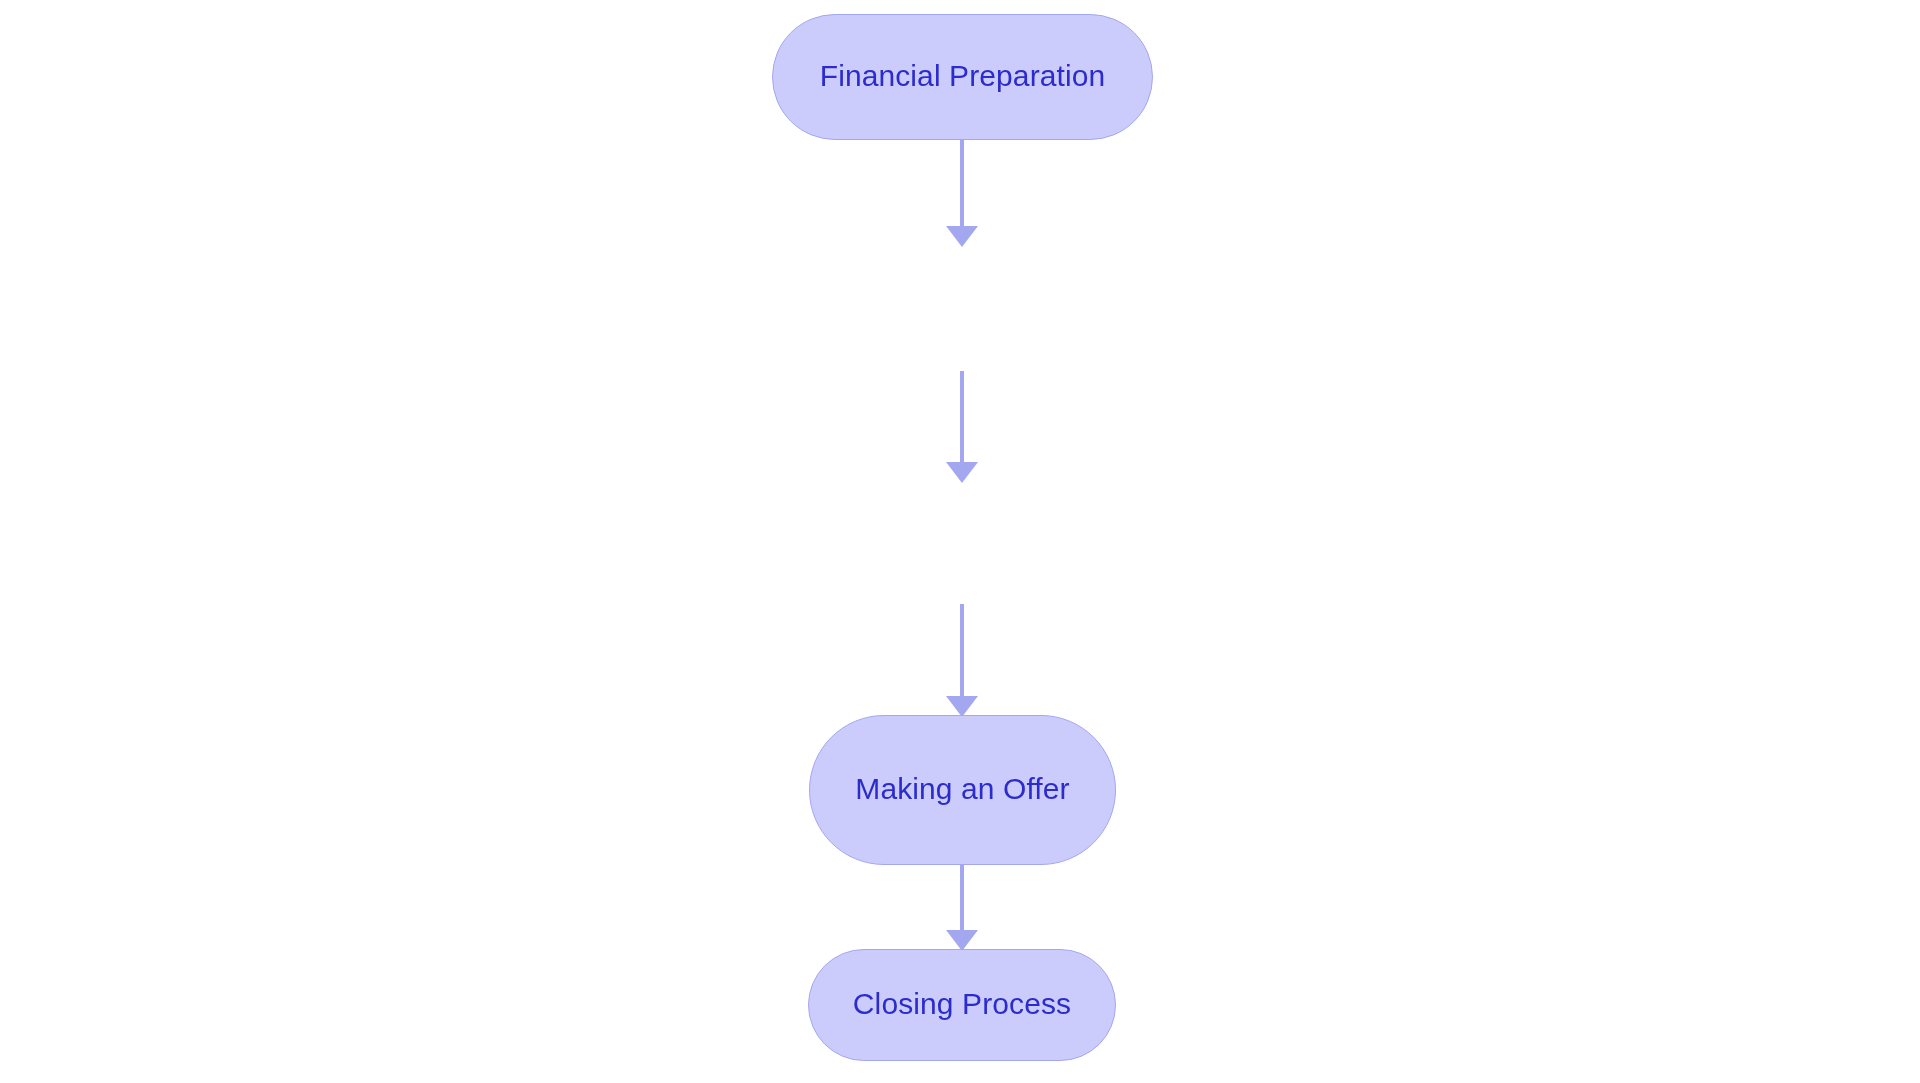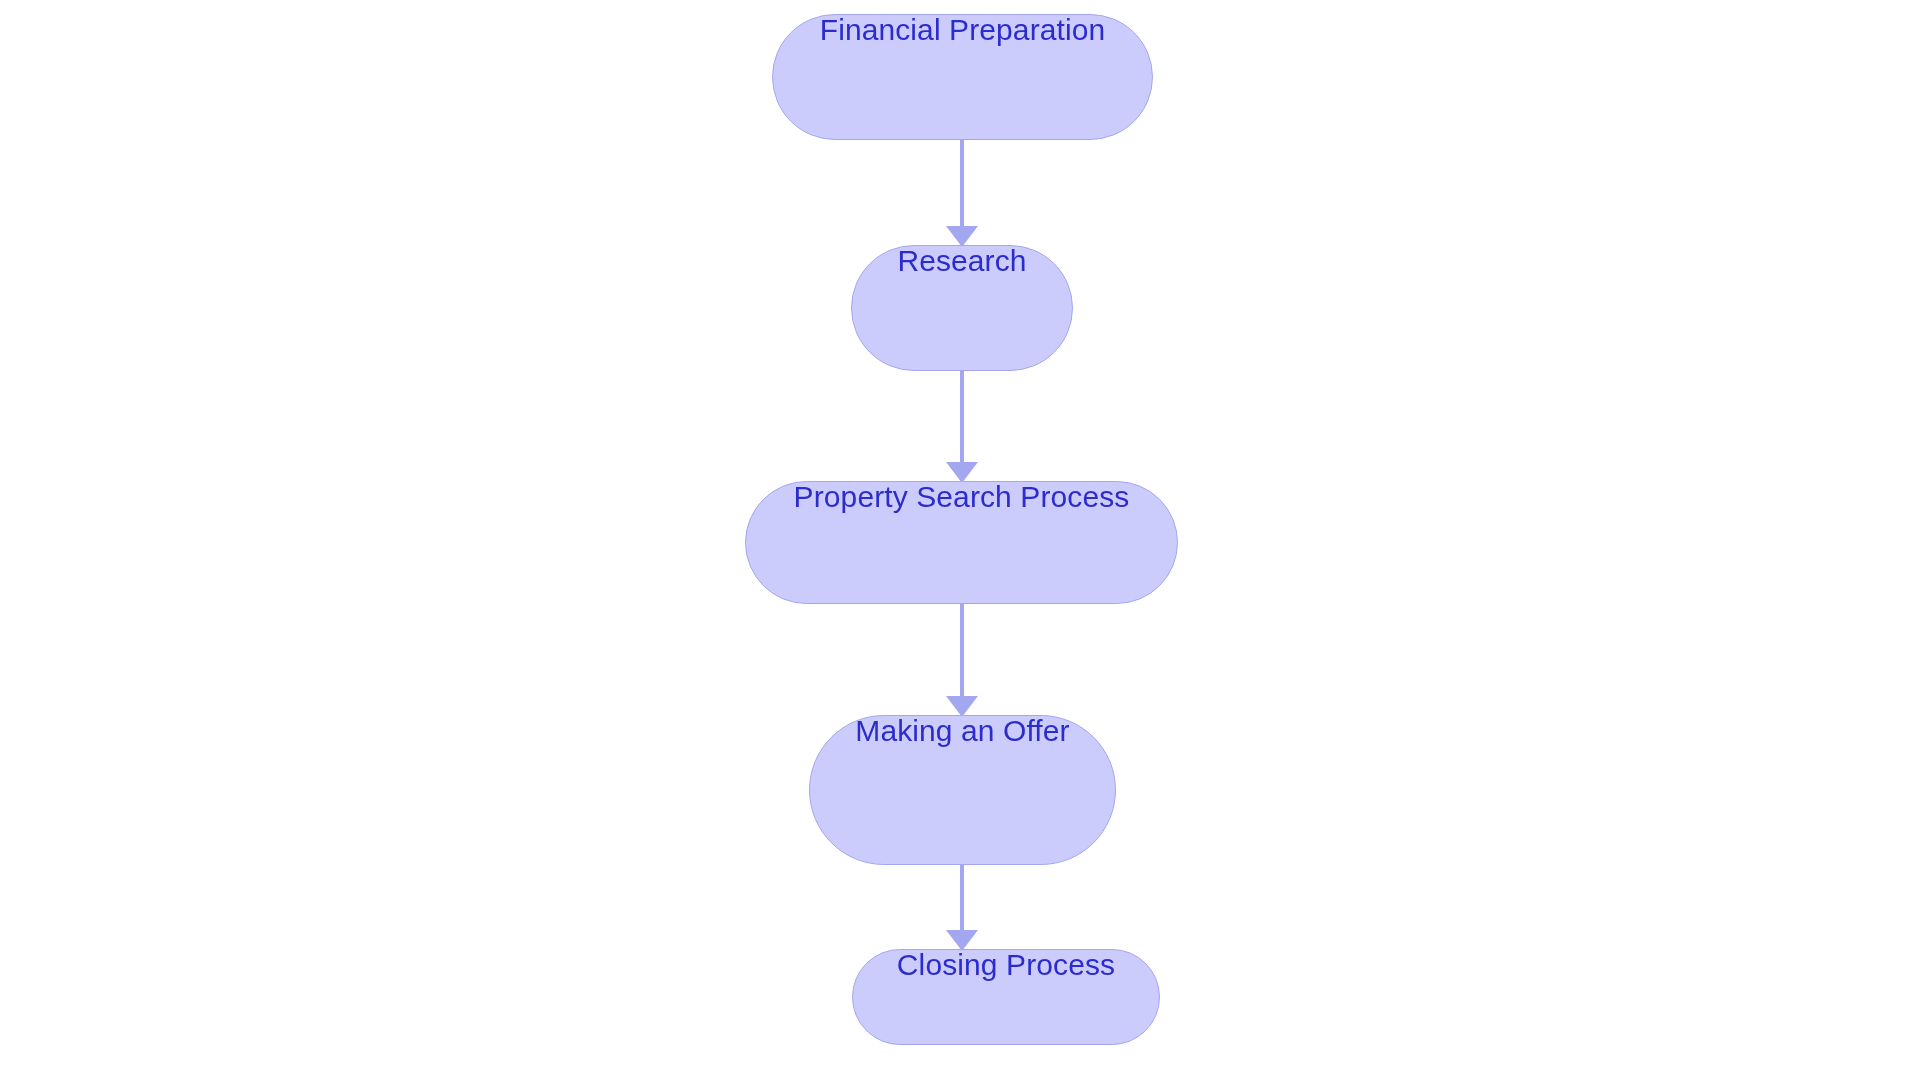--- a/index.html
+++ b/index.html
@@ -20,21 +20,21 @@
     width: 1920px;
     height: 1083px;
     background: #ffffff;
   }
 
   
   .flow-node {
     position: absolute;
     box-sizing: border-box;
     display: flex;
-    align-items: flex-start;
+    align-items: center;
     justify-content: center;
     background: #ccccfc;
     border: 1.6px solid #a3a7f0;
     border-radius: 999px;
     color: #2c2ccc;
     font-family: "Liberation Sans", sans-serif;
     font-size: 30px;
     font-weight: 400;
     letter-spacing: 0.1px;
     white-space: nowrap;
@@ -53,21 +53,21 @@
   #node-research {
     left: 851px;  top: 245px;  width: 222px;  height: 126px;
   }
   #node-property-search-process {
     left: 745px;  top: 481px;  width: 433px;  height: 123px;
   }
   #node-making-an-offer {
     left: 809px;  top: 715px;  width: 307px;  height: 150px;
   }
   #node-closing-process {
-    left: 852px;  top: 949px;  width: 308px;  height: 96px;
+    left: 808px;  top: 949px;  width: 308px;  height: 112px;
   }
 
   
   .flow-edge {
     position: absolute;
     left: 0;
     top: 0;
     width: 1920px;
     height: 1083px;
     pointer-events: none;
@@ -107,27 +107,21 @@
     <g>
       <line class="edge-line" x1="962" y1="839" x2="962" y2="932"></line>
       <polygon class="edge-head" points="946,930 978,930 962,951"></polygon>
     </g>
   </svg>
 
   <div class="flow-node" id="node-financial-preparation">
     <span class="node-label">Financial Preparation</span>
   </div>
 
-  <div class="flow-node" id="node-research">
-    <span class="node-label">Research</span>
-  </div>
 
-  <div class="flow-node" id="node-property-search-process">
-    <span class="node-label">Property Search Process</span>
-  </div>
 
   <div class="flow-node" id="node-making-an-offer">
     <span class="node-label">Making an Offer</span>
   </div>
 
   <div class="flow-node" id="node-closing-process">
     <span class="node-label">Closing Process</span>
   </div>
 
 </div>

